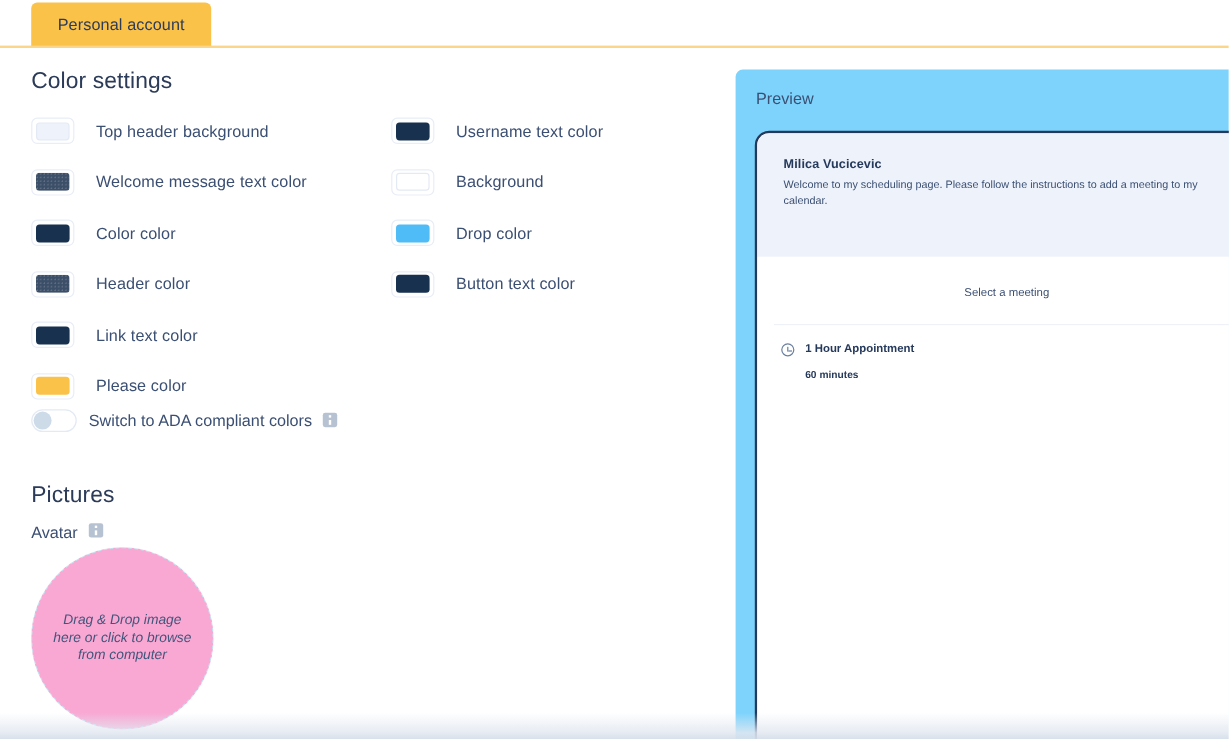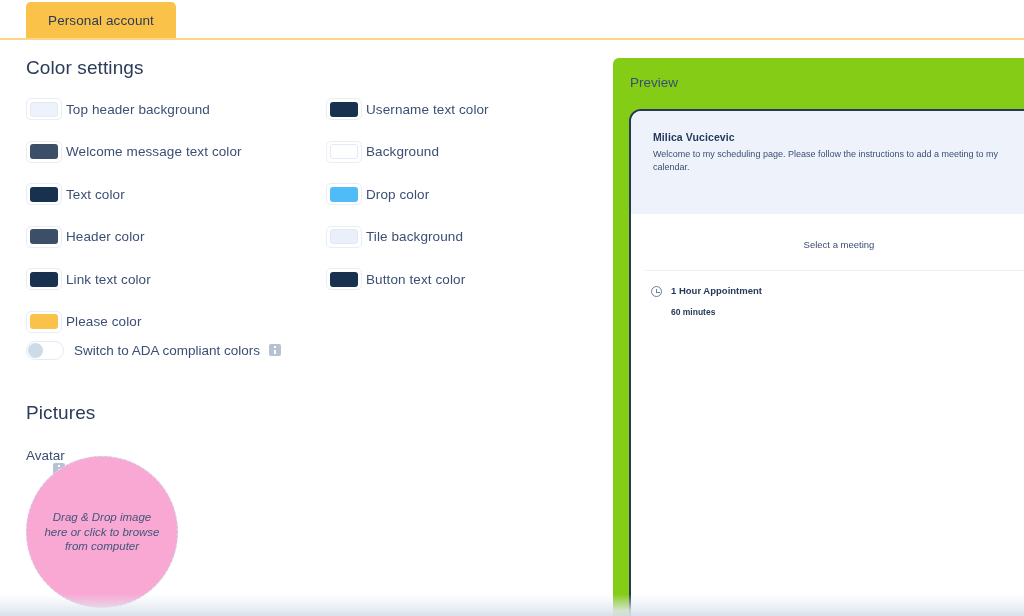--- a/index.html
+++ b/index.html
@@ -92,21 +92,21 @@
     width: 28px; height: 15px;
     border-radius: 3px;
   }
   .swatch.outlined { border: 1px solid #e4eaf4; }
   .swatch.textured {
     background-image:
       radial-gradient(circle at 1px 1px, rgba(255,255,255,.22) .6px, transparent .7px);
     background-size: 3px 3px;
   }
   .color-label {
-    margin-left: 4px;
+    margin-left: 18px;
     font-size: 13.5px;
     color: #3b4f73;
     letter-spacing: .1px;
     white-space: nowrap;
   }
 
   
   #ada-row {
     position: absolute;
     left: 26px; top: 297px;
@@ -161,24 +161,23 @@
     background: #ffffff;
   }
 
   
   #pictures-title {
     position: absolute;
     left: 26px; top: 362px;
   }
   #avatar-label-row {
     position: absolute;
-    left: 26px; top: 408px;
-    display: flex;
-    align-items: flex-end;
-    flex-direction: column;
+    left: 26px; top: 396px;
+    display: flex;
+    align-items: flex-start;
   }
   #avatar-label {
     font-size: 13.5px;
     color: #3b4f73;
   }
   #avatar-dropzone {
     position: absolute;
     left: 26px; top: 416px;
     width: 152px; height: 152px;
     border-radius: 50%;
@@ -196,21 +195,21 @@
     color: #41557a;
     line-height: 1.28;
     width: 124px;
   }
 
   
   #preview-pane {
     position: absolute;
     left: 613px; top: 58px;
     width: 411px; height: 558px;
-    background: #84cc16;
+    background: #7dd3fc;
     border-top-left-radius: 6px;
     text-decoration: underline;
   }
   #preview-title {
     position: absolute;
     left: 17px; top: 17px;
     font-size: 13.5px;
     color: #3b4f73;
   }
   #preview-card {
@@ -327,21 +326,21 @@
         <div class="color-row">
           <div class="swatch-frame">
             <div class="swatch textured" style="background-color: rgb(60, 79, 104);"></div>
           </div>
           <span class="color-label">Welcome message text color</span>
         </div>
         <div class="color-row">
           <div class="swatch-frame">
             <div class="swatch" style="background-color: rgb(23, 49, 79);"></div>
           </div>
-          <span class="color-label">Text color</span>
+          <span class="color-label">Color color</span>
         </div>
         <div class="color-row">
           <div class="swatch-frame">
             <div class="swatch textured" style="background-color: rgb(60, 79, 104);"></div>
           </div>
           <span class="color-label">Header color</span>
         </div>
         <div class="color-row">
           <div class="swatch-frame">
             <div class="swatch" style="background-color: rgb(23, 49, 79);"></div>
@@ -366,26 +365,20 @@
           <div class="swatch-frame">
             <div class="swatch outlined" style="background-color: rgb(255, 255, 255);"></div>
           </div>
           <span class="color-label">Background</span>
         </div>
         <div class="color-row">
           <div class="swatch-frame">
             <div class="swatch" style="background-color: rgb(79, 187, 247);"></div>
           </div>
           <span class="color-label">Drop color</span>
-        </div>
-        <div class="color-row">
-          <div class="swatch-frame">
-            <div class="swatch outlined" style="background-color: rgb(234, 240, 250);"></div>
-          </div>
-          <span class="color-label">Tile background</span>
         </div>
         <div class="color-row">
           <div class="swatch-frame">
             <div class="swatch" style="background-color: rgb(23, 49, 79);"></div>
           </div>
           <span class="color-label">Button text color</span>
         </div>
       </div>
   </div>
 

